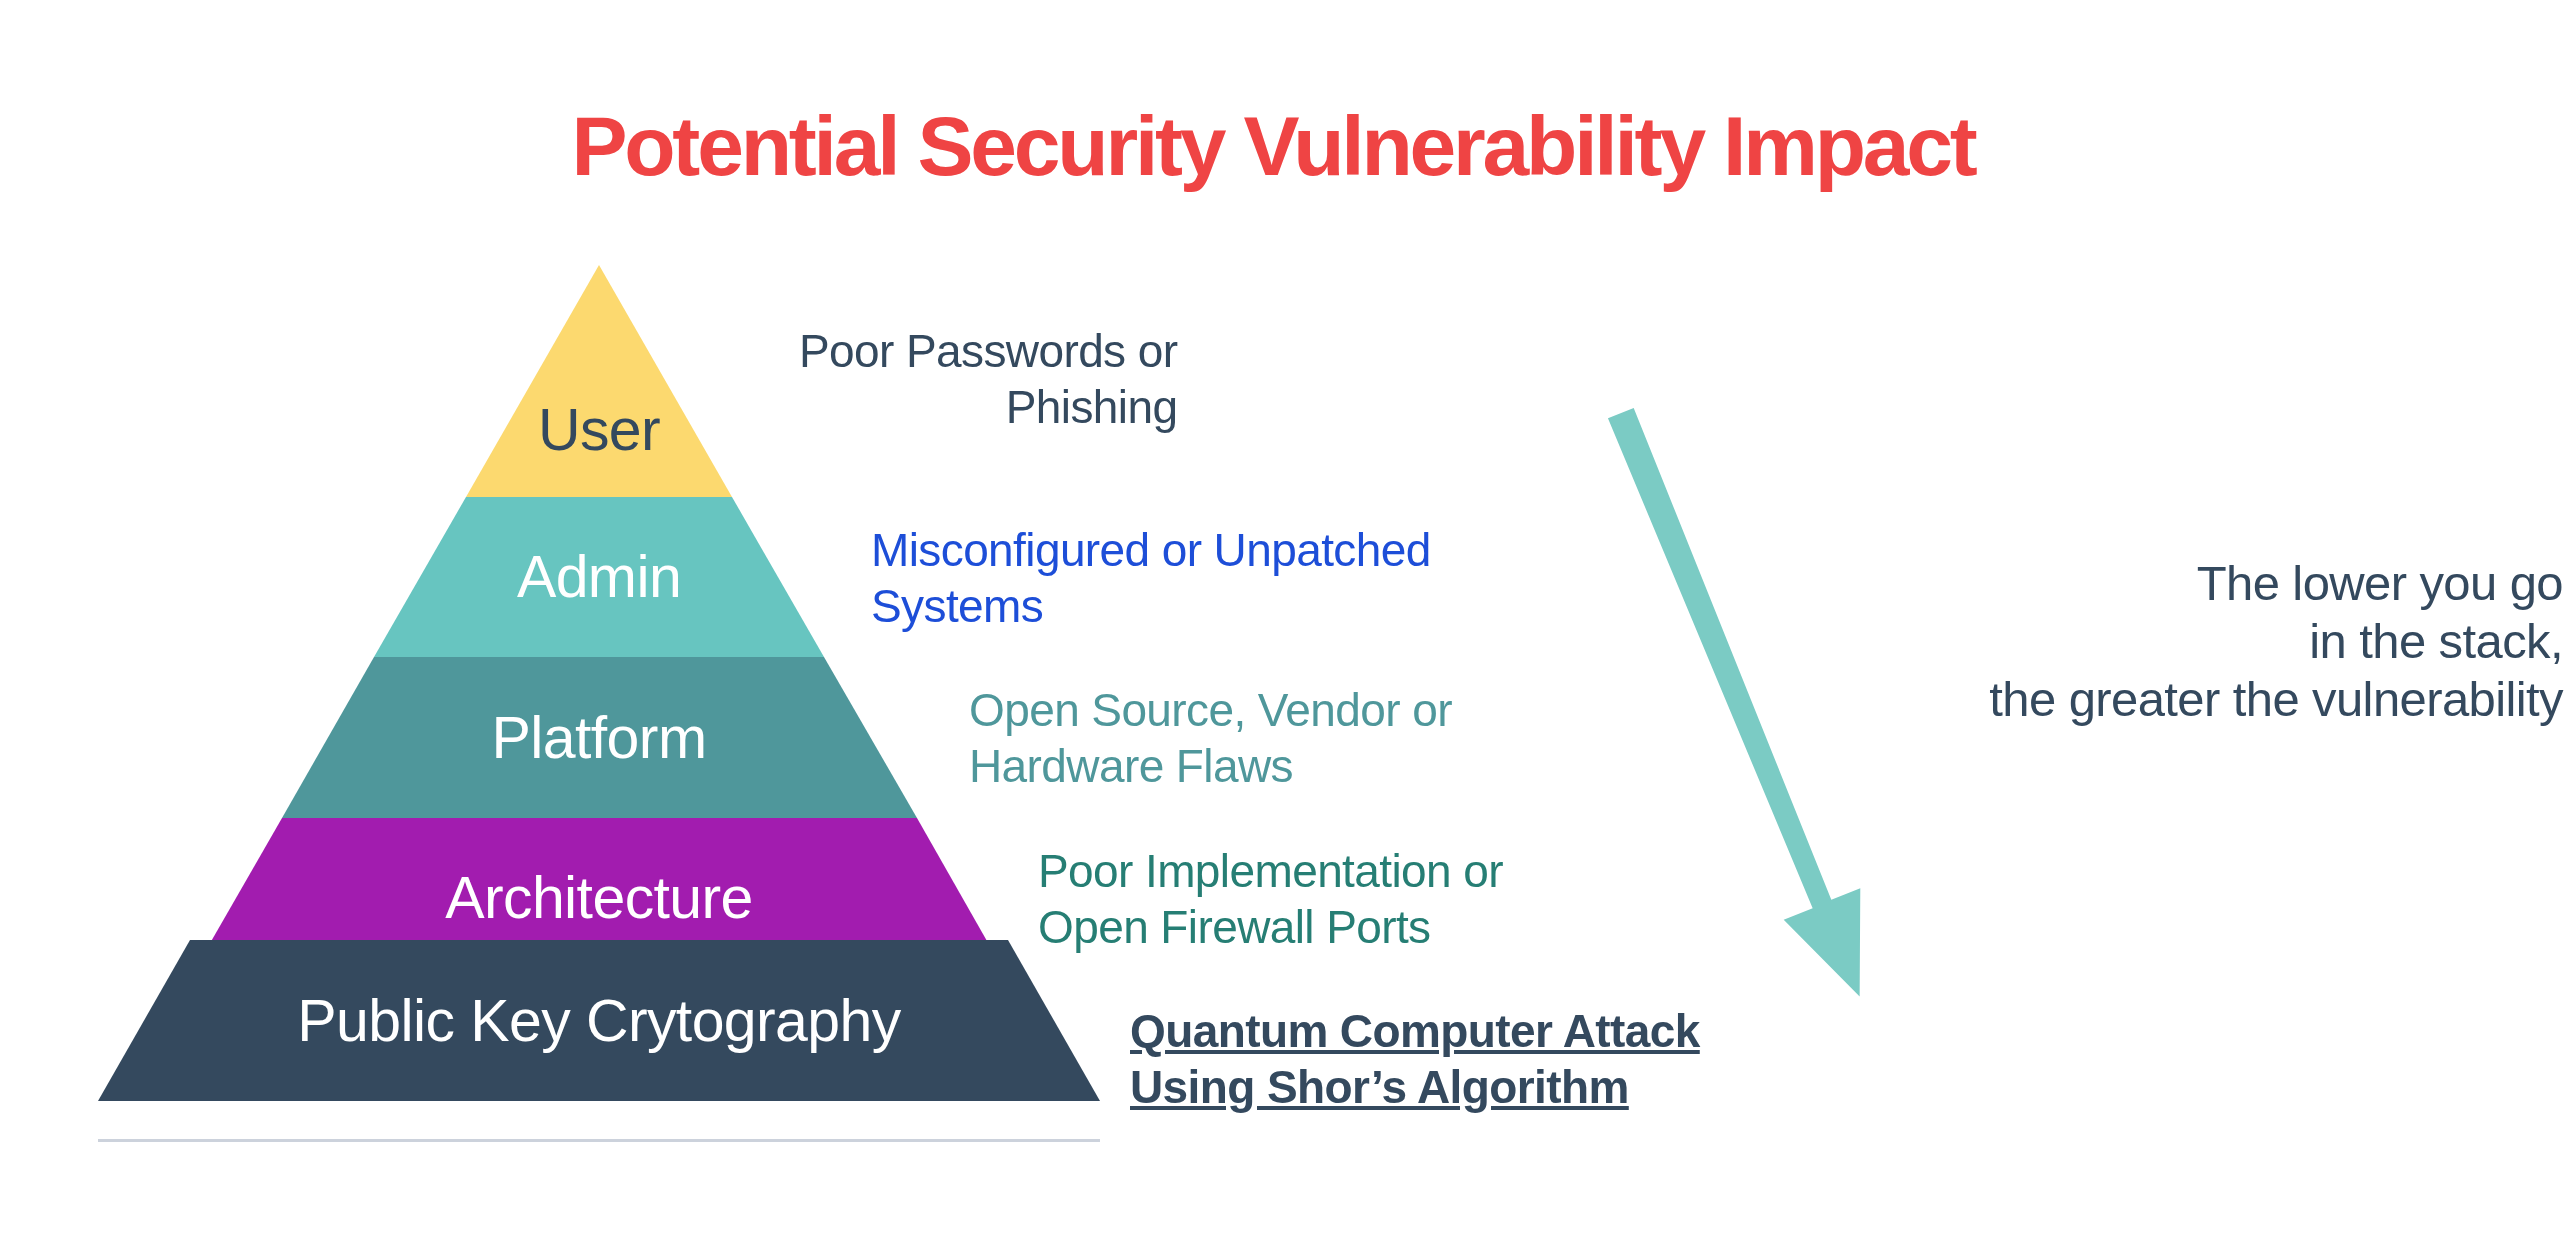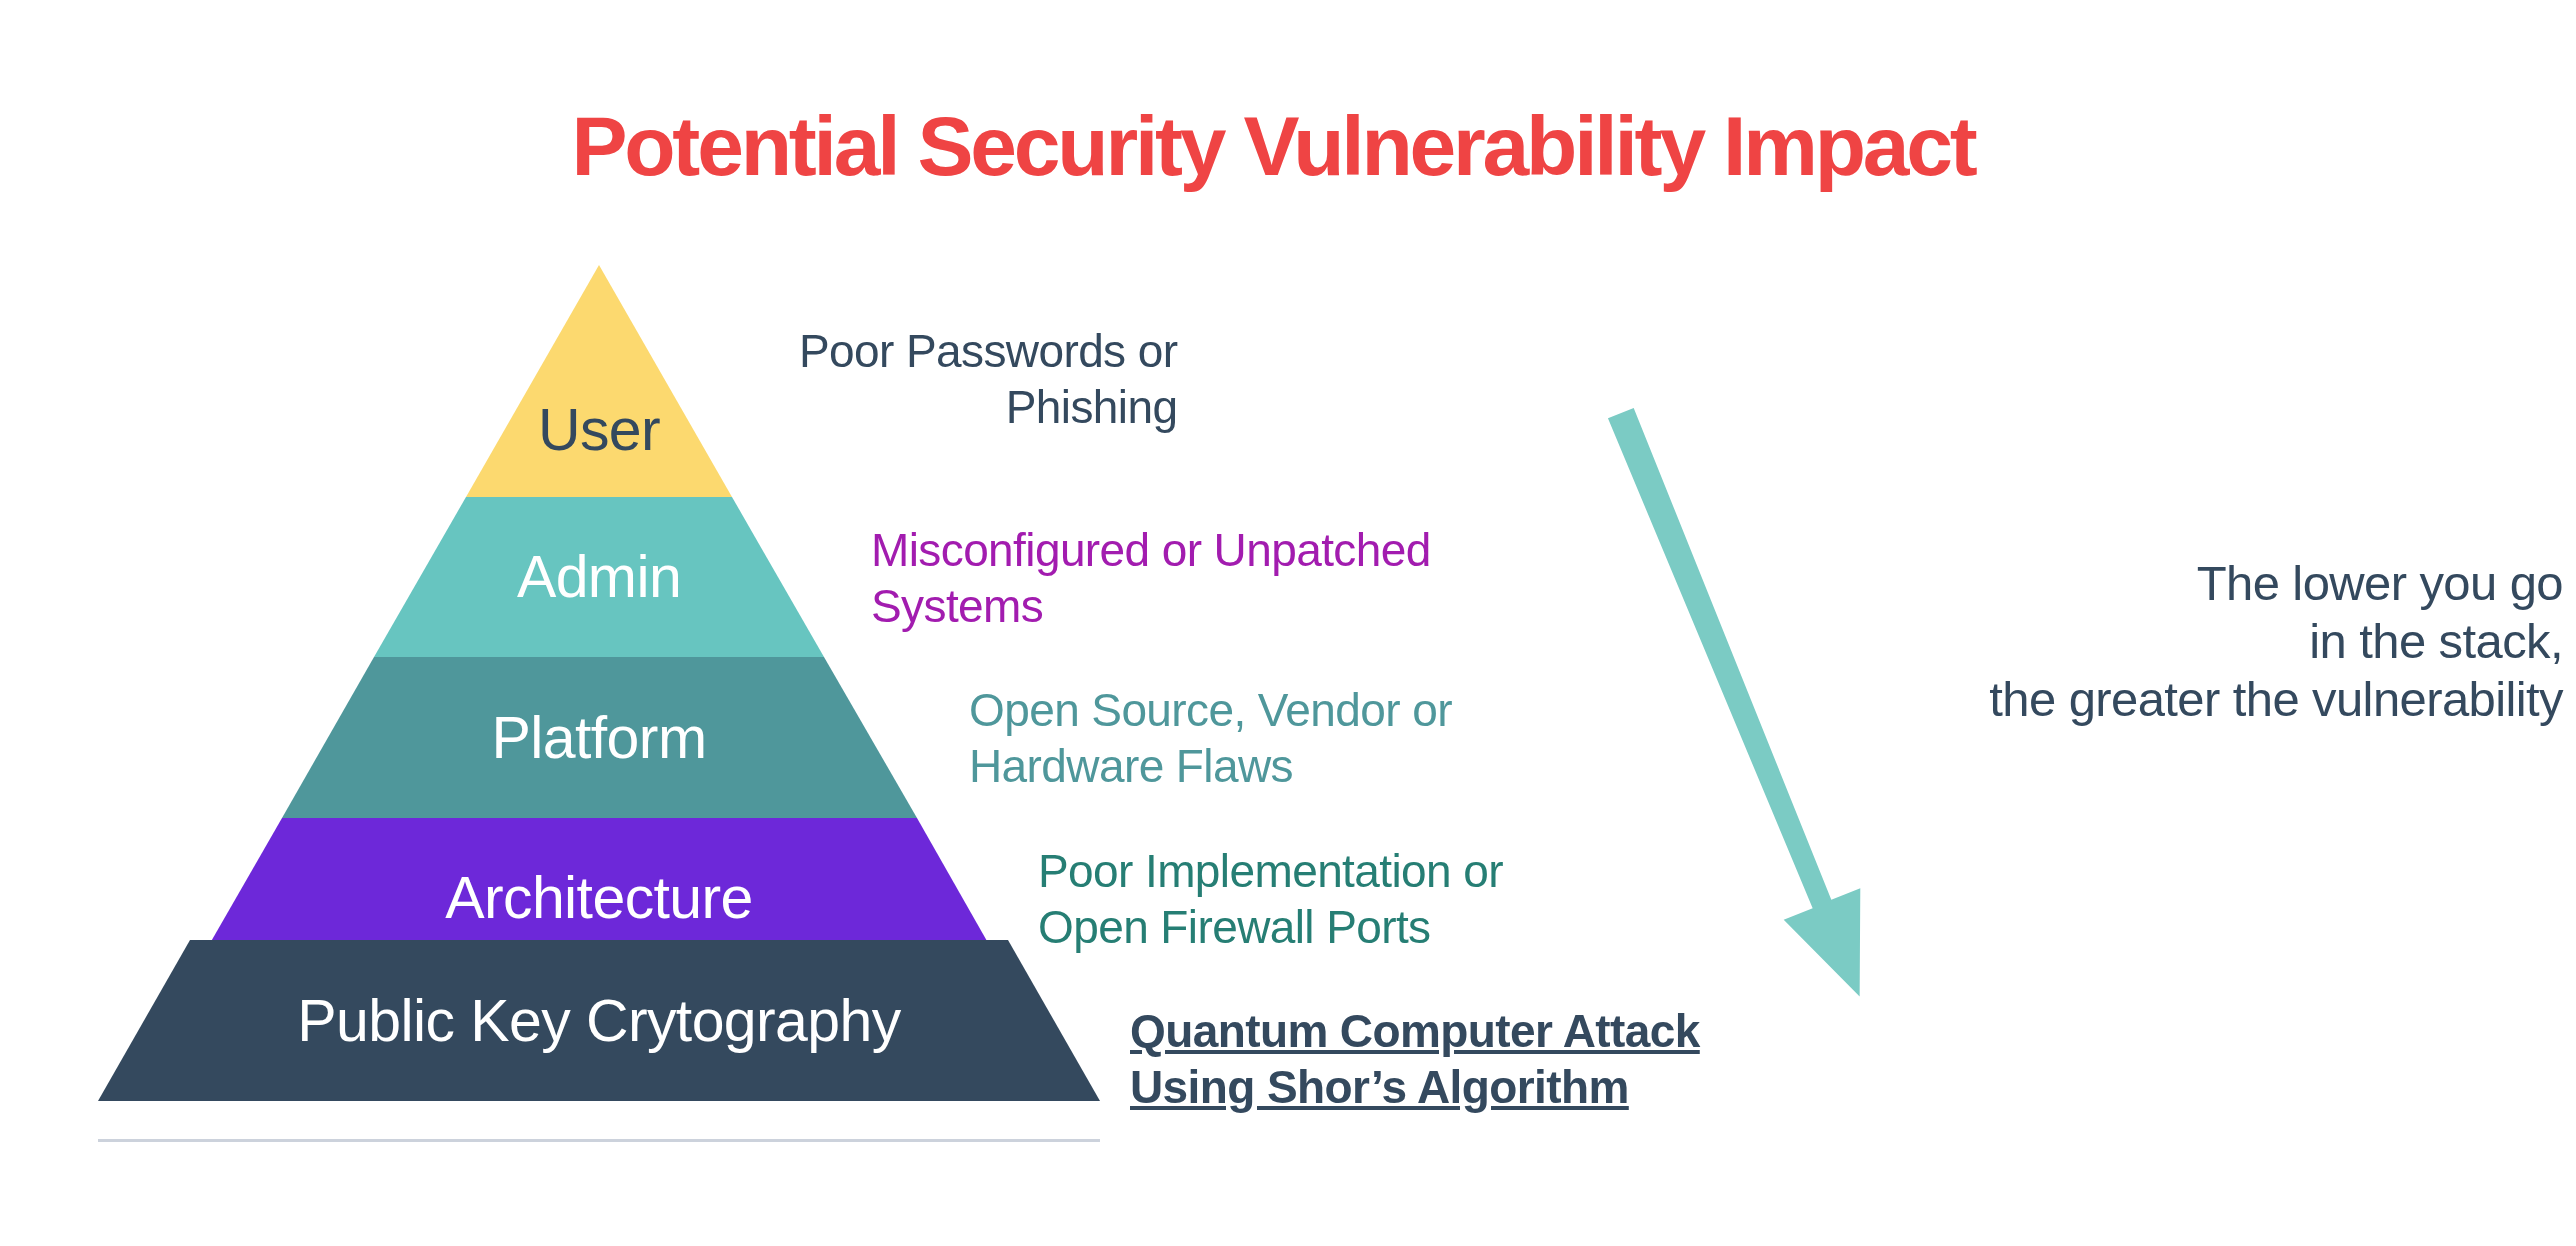--- a/index.html
+++ b/index.html
@@ -100,33 +100,33 @@
   <div id="pyramid">
     <div class="layer layer-0" style="background-color: rgb(252, 217, 111); color: rgb(52, 73, 94);">
       <span class="layer-label">User</span>
     </div>
     <div class="layer layer-1" style="background-color: rgb(103, 197, 192); color: rgb(255, 255, 255);">
       <span class="layer-label">Admin</span>
     </div>
     <div class="layer layer-2" style="background-color: rgb(79, 151, 155); color: rgb(255, 255, 255);">
       <span class="layer-label">Platform</span>
     </div>
-    <div class="layer layer-3" style="background-color: #6d28d9; color: rgb(255, 255, 255);">
+    <div class="layer layer-3" style="background-color: #a21caf; color: rgb(255, 255, 255);">
       <span class="layer-label">Architecture</span>
     </div>
     <div class="layer layer-4" style="background-color: rgb(52, 73, 94); color: rgb(255, 255, 255);">
       <span class="layer-label">Public Key Crytography</span>
     </div>
   </div>
 
   <div class="base-line" style="background-color: rgb(204, 210, 220);"></div>
 
   <div class="desc desc-0" style="color: rgb(52, 73, 94);">Poor Passwords or
 Phishing</div>
-  <div class="desc desc-1" style="color: #a21caf;">Misconfigured or Unpatched
+  <div class="desc desc-1" style="color: #1d4ed8;">Misconfigured or Unpatched
 Systems</div>
   <div class="desc desc-2" style="color: rgb(79, 151, 155);">Open Source, Vendor or
 Hardware Flaws</div>
   <div class="desc desc-3" style="color: rgb(38, 126, 116);">Poor Implementation or
 Open Firewall Ports</div>
   <div class="desc desc-4" style="color: rgb(52, 73, 94); text-decoration: underline;">Quantum Computer Attack
 Using Shor’s Algorithm</div>
 
   <svg id="arrow-svg" viewBox="0 0 480 1000">
     <polygon points="57,34 364,798 409,780 408,948 290,829 335,811 17,50" style="fill: rgb(123, 203, 196);"></polygon>

